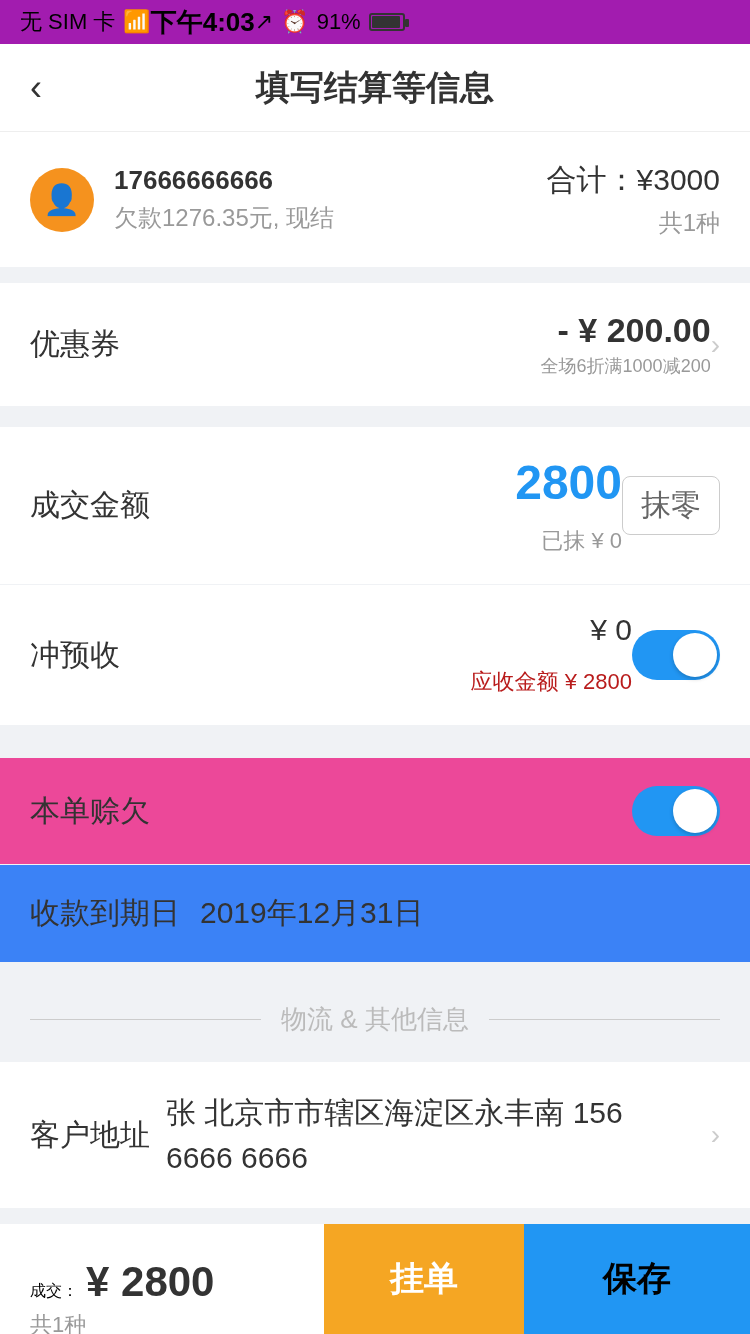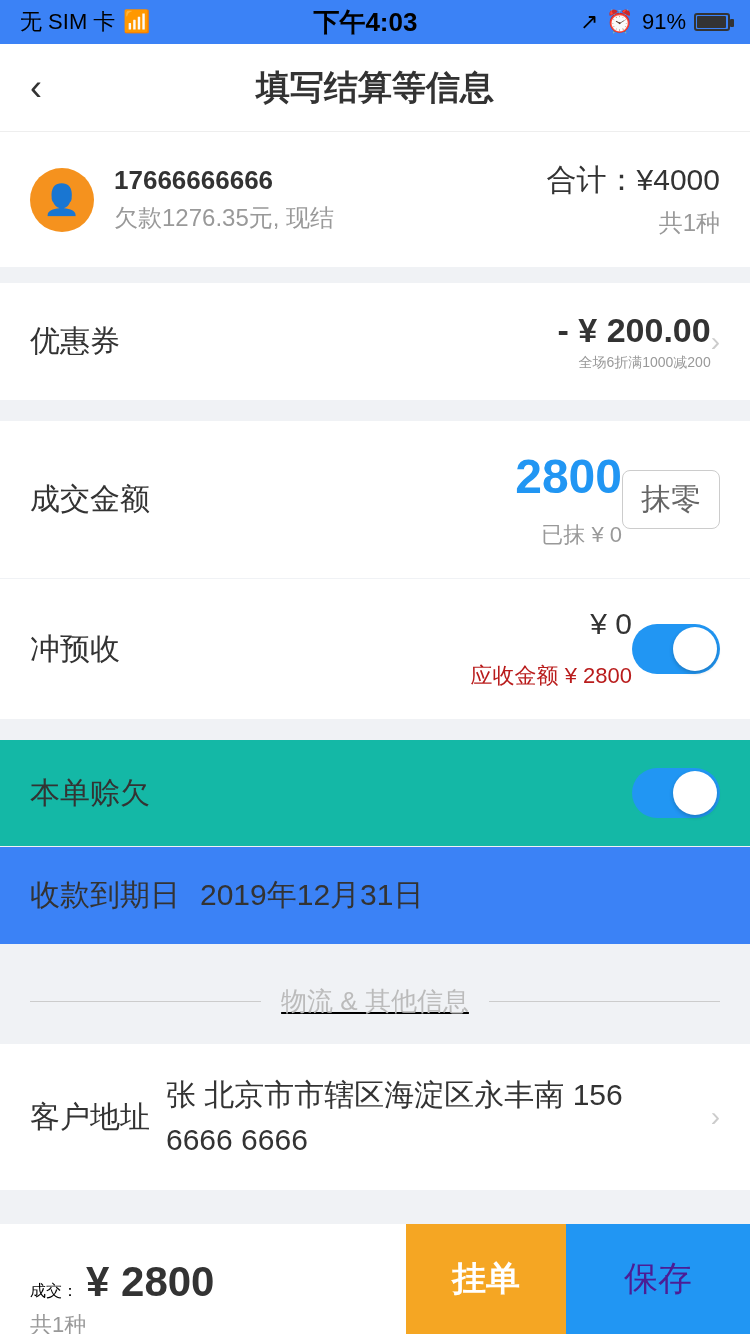--- a/index.html
+++ b/index.html
@@ -10,24 +10,23 @@
       font-family: -apple-system, 'PingFang SC', 'Helvetica Neue', Arial, sans-serif;
       background: #f0f2f5;
       position: relative;
       overflow-x: hidden;
     }
 
     
     .status-bar {
       width: 100%;
       height: 44px;
-      background: #3b82f6;
-      display: flex;
-      align-items: center;
-      justify-content: space-between;
+      background: #a21caf;
+      display: flex;
+      align-items: center;
       padding: 0 20px;
       font-size: 24px;
       font-weight: 500;
     }
     .status-left { display: flex; align-items: center; gap: 8px; font-size: 22px; }
     .status-center { font-size: 26px; font-weight: 600; }
     .status-right { display: flex; align-items: center; gap: 8px; font-size: 22px; }
     .battery-icon {
       width: 36px; height: 18px; border: 2px solid #333; border-radius: 3px; position: relative; display: inline-block;
     }
@@ -107,21 +106,21 @@
       border-bottom: 1px solid #f0f2f5;
     }
     .form-row:last-child { border-bottom: none; }
 
     .row-label { font-size: 30px; color: #333; }
 
     .row-right { display: flex; align-items: center; gap: 0; text-align: right; }
 
     
     .coupon-amount { font-size: 34px; color: #333; font-weight: 600; }
-    .coupon-desc { font-size: 14px; color: #999; margin-top: 4px; }
+    .coupon-desc { font-size: 18px; color: #999; margin-top: 4px; text-align: center; }
     .chevron-icon { color: #ccc; font-size: 28px; }
 
     
     .deal-amount-value { font-size: 48px; color: #2196F3; font-weight: 600; }
     .zero-btn {
       border: 1px solid #ccc; border-radius: 8px; padding: 8px 18px;
       font-size: 30px; color: #666; cursor: pointer; background: #fff;
     }
     .already-zero { font-size: 22px; color: #999; margin-top: 16px; }
 
@@ -135,26 +134,26 @@
       position: relative; cursor: pointer; display: inline-block; flex-shrink: 0;
     }
     .toggle-thumb {
       width: 44px; height: 44px; border-radius: 50%; background: #fff;
       position: absolute; top: 3px; right: 3px;
       box-shadow: 0 2px 4px rgba(0,0,0,0.2);
     }
 
     
     .debit-section {
-      background: #14b8a6;
+      background: #ec4899;
       padding: 28px 30px;
       display: flex;
       align-items: center;
       justify-content: space-between;
-      margin-top: 0;
+      margin-top: 12px;
     }
 
     
     .duedate-section {
       background: #3b82f6;
       padding: 28px 30px;
       display: flex;
       align-items: center;
       gap: 20px;
       margin-top: 1px;
@@ -164,21 +163,20 @@
 
     
     .logistics-divider {
       background: #f0f2f5;
       padding: 24px 30px;
       display: flex;
       align-items: center;
       justify-content: center;
       gap: 20px;
       margin-top: 16px;
-      text-decoration: underline;
     }
     .divider-line {
       flex: 1; height: 1px; background: #ccc;
     }
     .divider-text { font-size: 26px; color: #bbb; white-space: nowrap; }
 
     
     .address-section {
       background: #fff;
       padding: 28px 30px;
@@ -204,28 +202,28 @@
       flex: 1;
       padding: 0 30px;
       display: flex;
       flex-direction: column;
       justify-content: center;
     }
     .bottom-amount { font-size: 42px; color: #333; font-weight: 600; display: inline; }
     .bottom-deal-line { display: flex; align-items: baseline; gap: 8px; margin-top: 40px; }
     .bottom-count { font-size: 22px; color: #999; margin-top: 4px; }
     .btn-hold {
-      width: 160px; height: 110px; background: #f5a623;
+      width: 200px; height: 110px; background: #f5a623;
       display: flex; align-items: center; justify-content: center;
       font-size: 34px; color: #fff; font-weight: 600; cursor: pointer;
     }
     .btn-save {
-      width: 184px; height: 110px; background: #2196F3;
+      width: 226px; height: 110px; background: #2196F3;
       display: flex; align-items: center; justify-content: center;
-      font-size: 34px; color: #4c1d95; font-weight: 400; cursor: pointer;
+      font-size: 34px; color: #000000; font-weight: 700; cursor: pointer;
     }
   </style>
 </head>
 <body>
 
 <div class="status-bar">
   <div class="status-left">
     <span>无 SIM 卡</span>
     <span>📶</span>
   </div>
@@ -251,21 +249,21 @@
     <div class="customer-left">
       <div class="avatar">
         <span>👤</span>
       </div>
       <div class="customer-info">
         <div class="customer-phone">17666666666</div>
         <div class="customer-debt">欠款1276.35元, 现结</div>
       </div>
     </div>
     <div class="customer-right">
-      <div class="total-amount">合计：¥4000</div>
+      <div class="total-amount">合计：¥3000</div>
       <div class="total-count">共1种</div>
     </div>
   </div>
 
   <div class="form-row">
     <span class="row-label">优惠券</span>
     <div class="row-right">
       <div>
         <div class="coupon-amount">- ¥ 200.00</div>
         <div class="coupon-desc">全场6折满1000减200</div>

